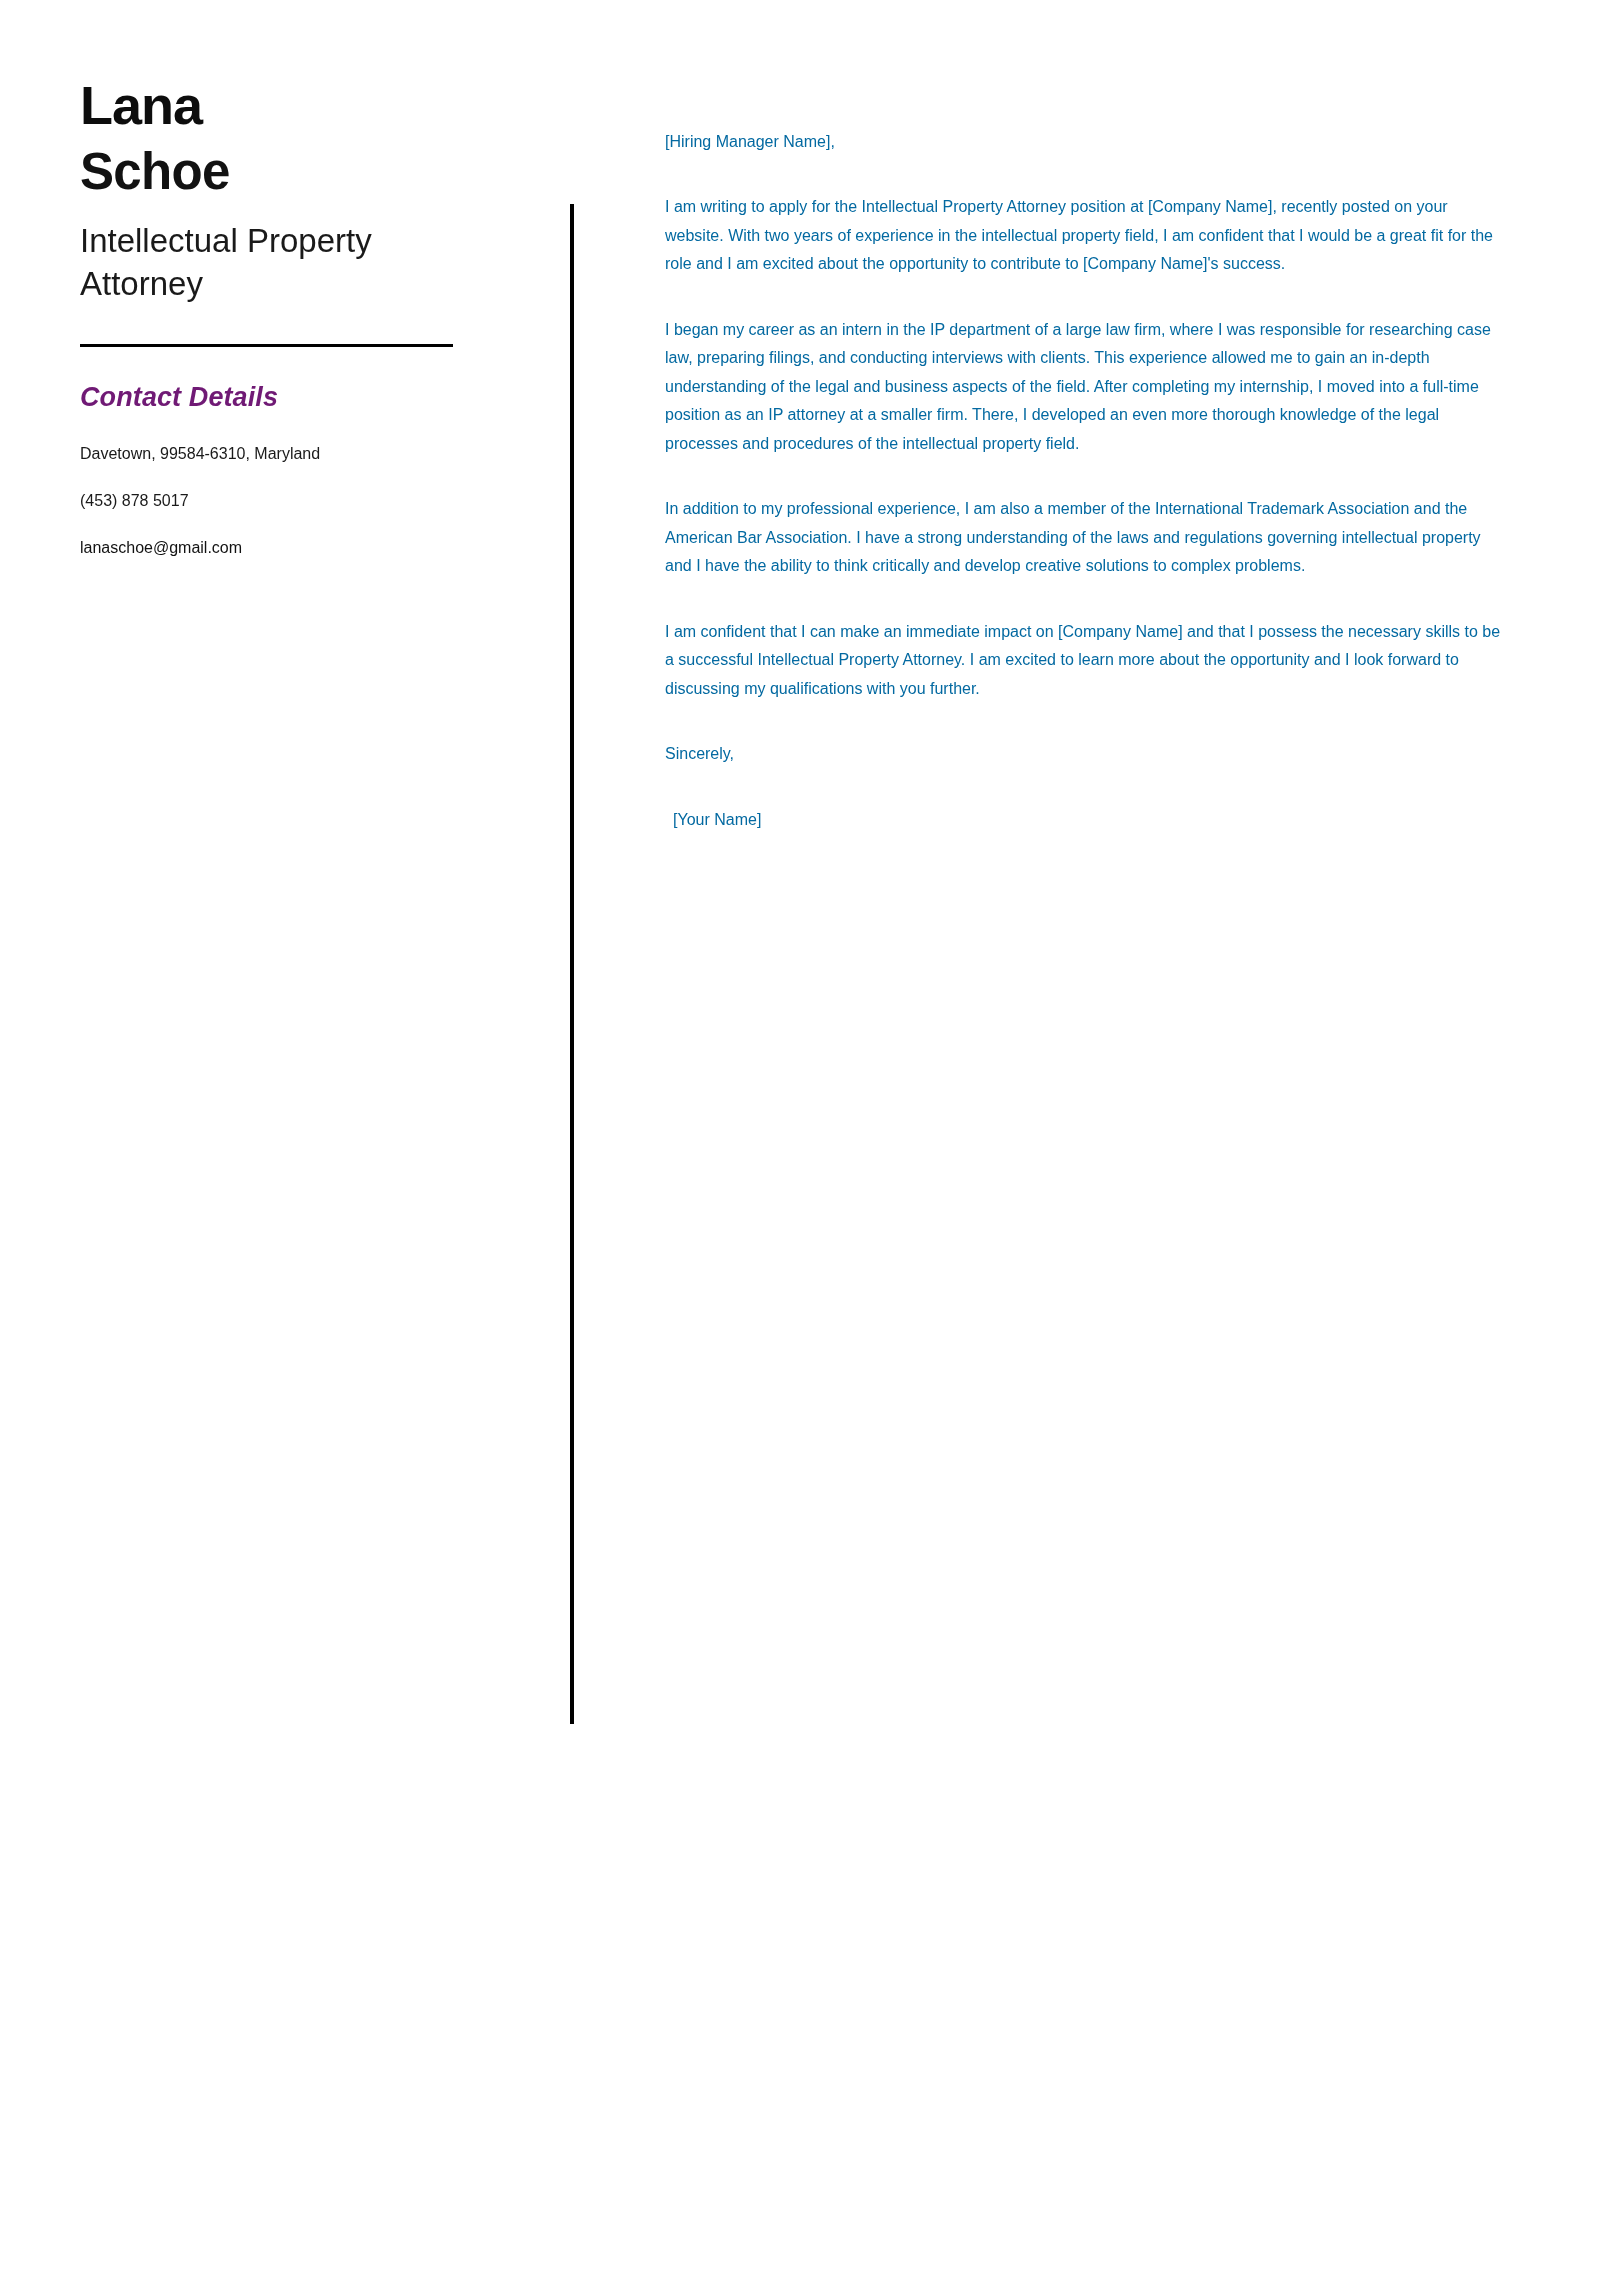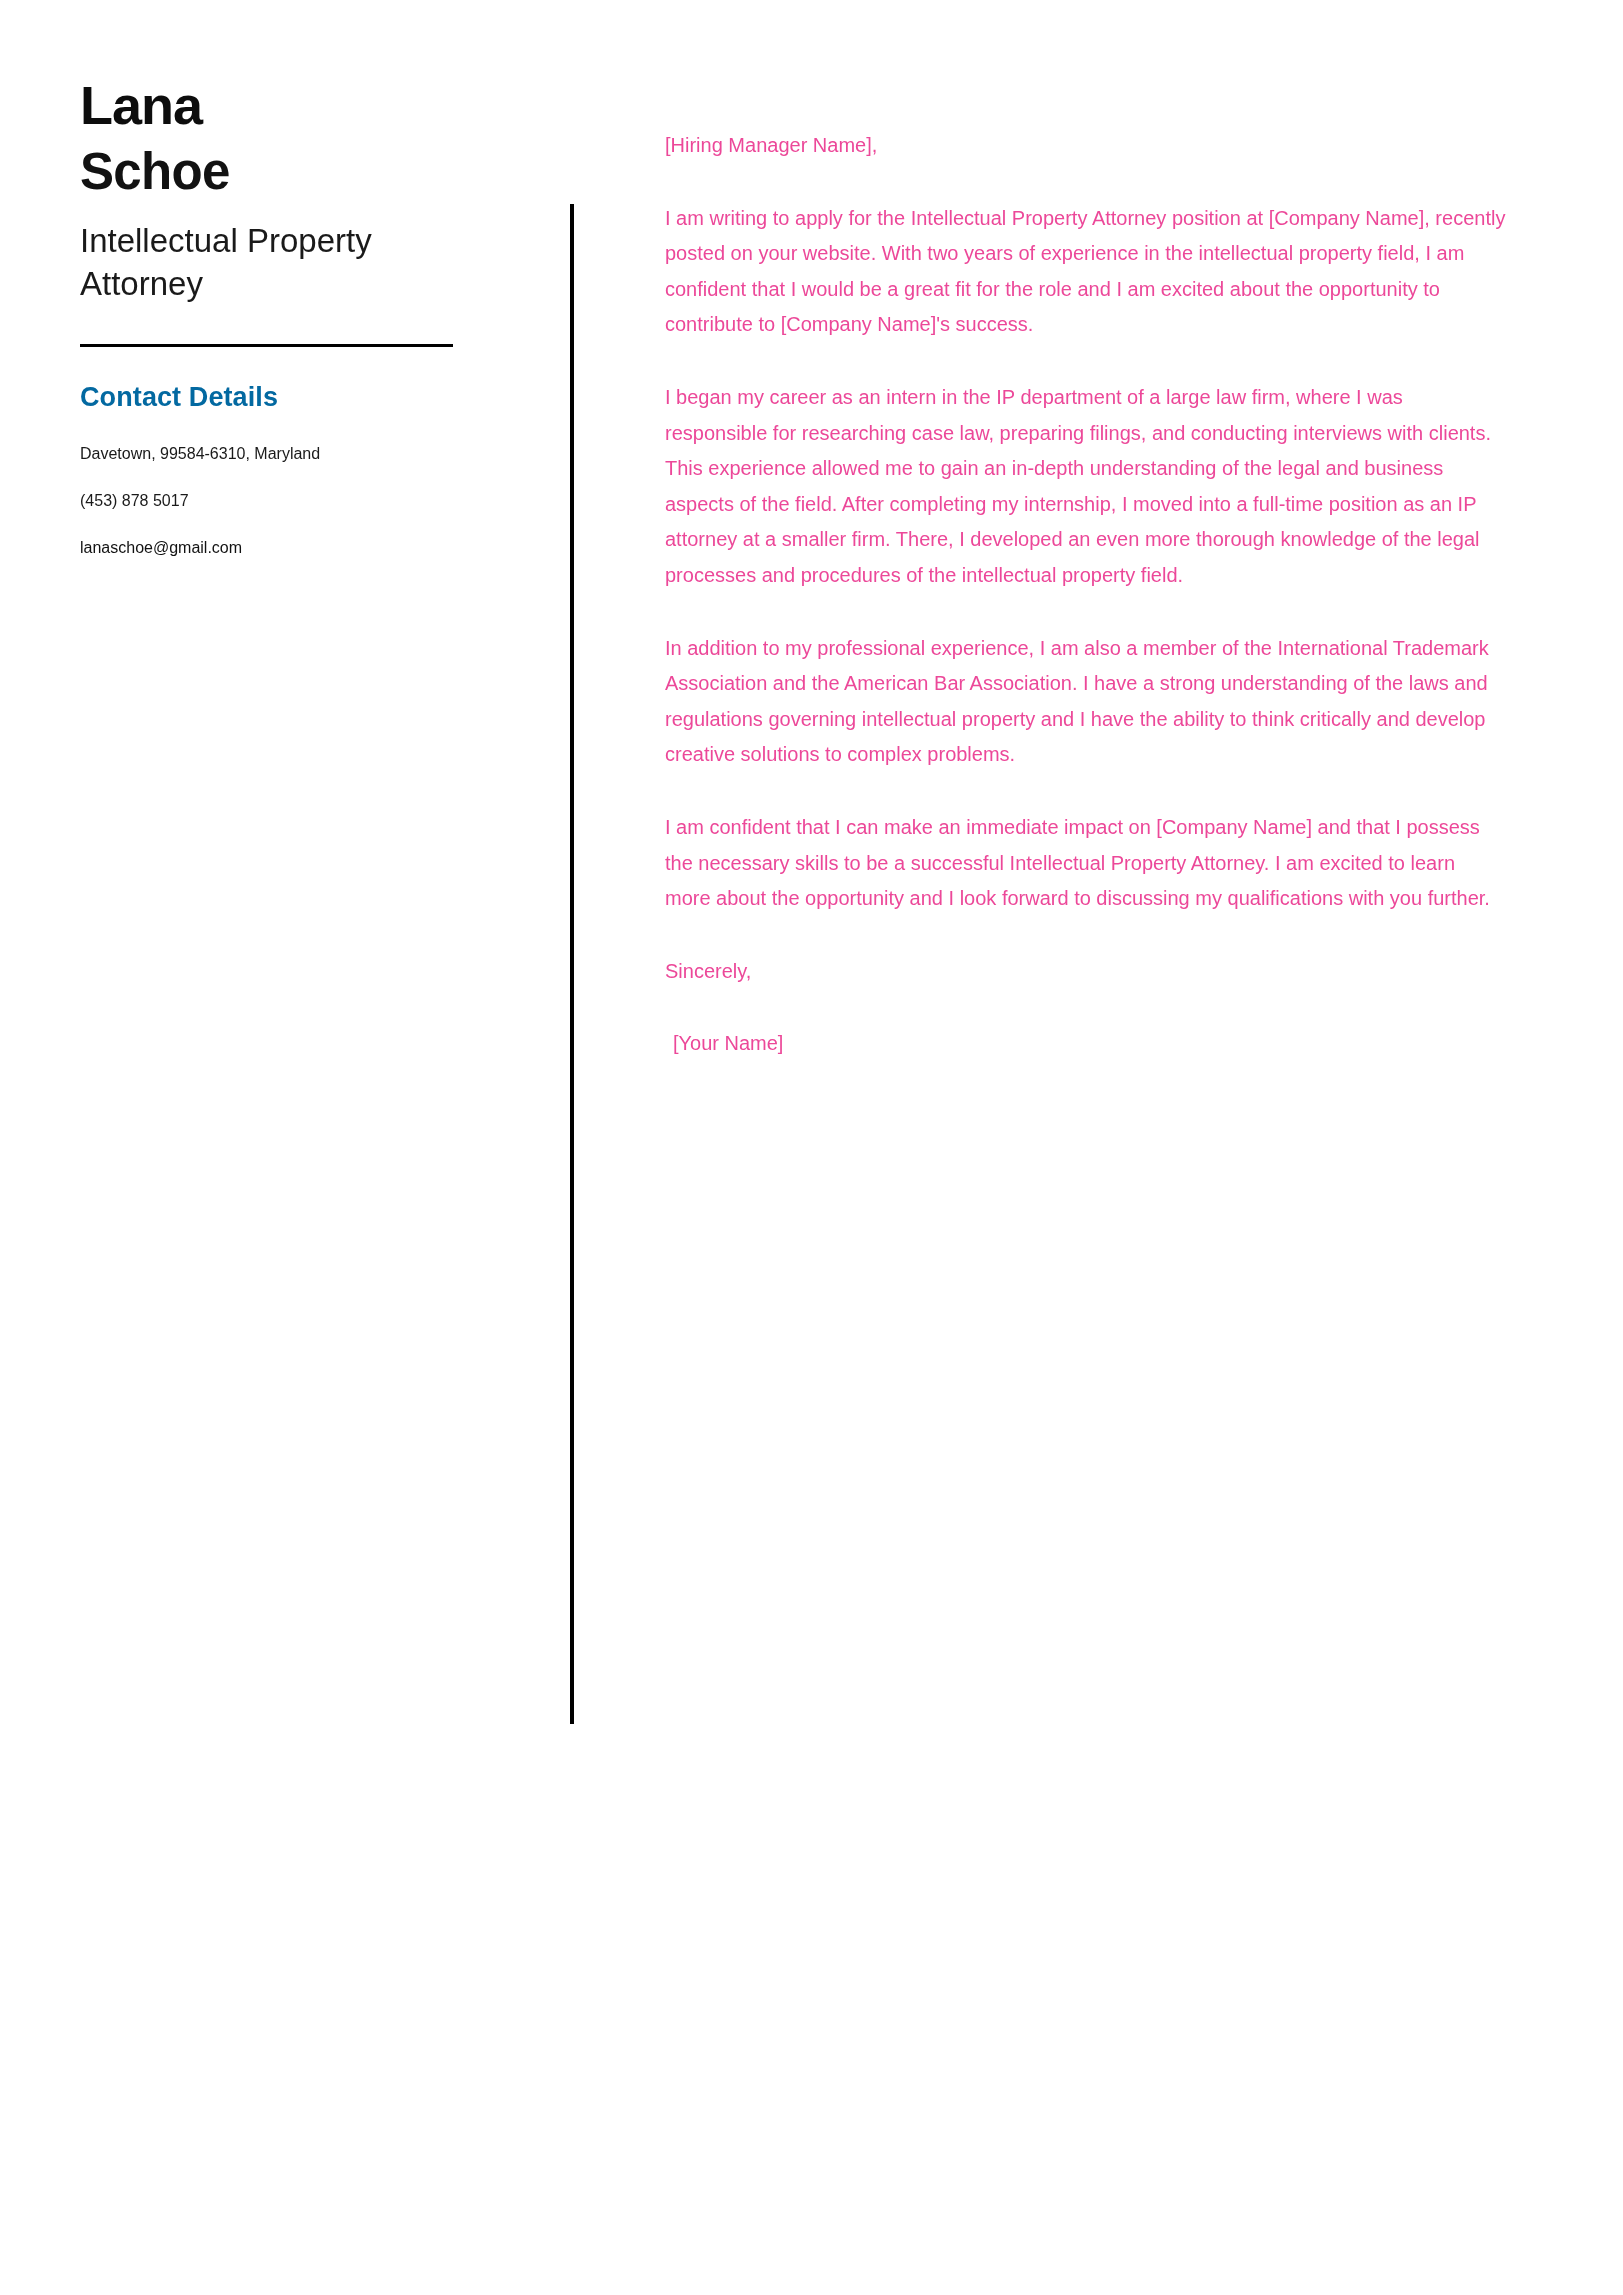--- a/index.html
+++ b/index.html
@@ -63,22 +63,23 @@
     height: 3.3px;
     background: #000000;
     margin-top: 38px;
     margin-bottom: 35px;
   }
 
   .section-heading {
     font-size: 27px;
     font-weight: 600;
     letter-spacing: 0.1px;
-    color: #0369a1;
+    color: #701a75;
     margin-bottom: 27.5px;
+    font-style: italic;
   }
 
   .contact-list {
     font-size: 16px;
     font-weight: 400;
     line-height: 1.62;
     color: #1a1a1a;
   }
   .contact-item {
     margin-bottom: 21px;
@@ -102,24 +103,24 @@
     height: 1520px;
     background: #000000;
   }
 
   
   .letter {
     position: absolute;
     left: 665px;
     top: 128px;
     width: 841px;
-    font-size: 20px;
+    font-size: 16px;
     font-weight: 400;
     line-height: 1.78;
-    color: #ec4899;
+    color: #0369a1;
   }
   .letter p {
     margin: 0 0 37px 0;
   }
   .letter p:last-child { margin-bottom: 0; margin-left: 8px; }
   .salutation { margin-bottom: 37px !important; }
   .closing-line { margin-bottom: 37px !important; }
 </style>
 </head>
 <body>

